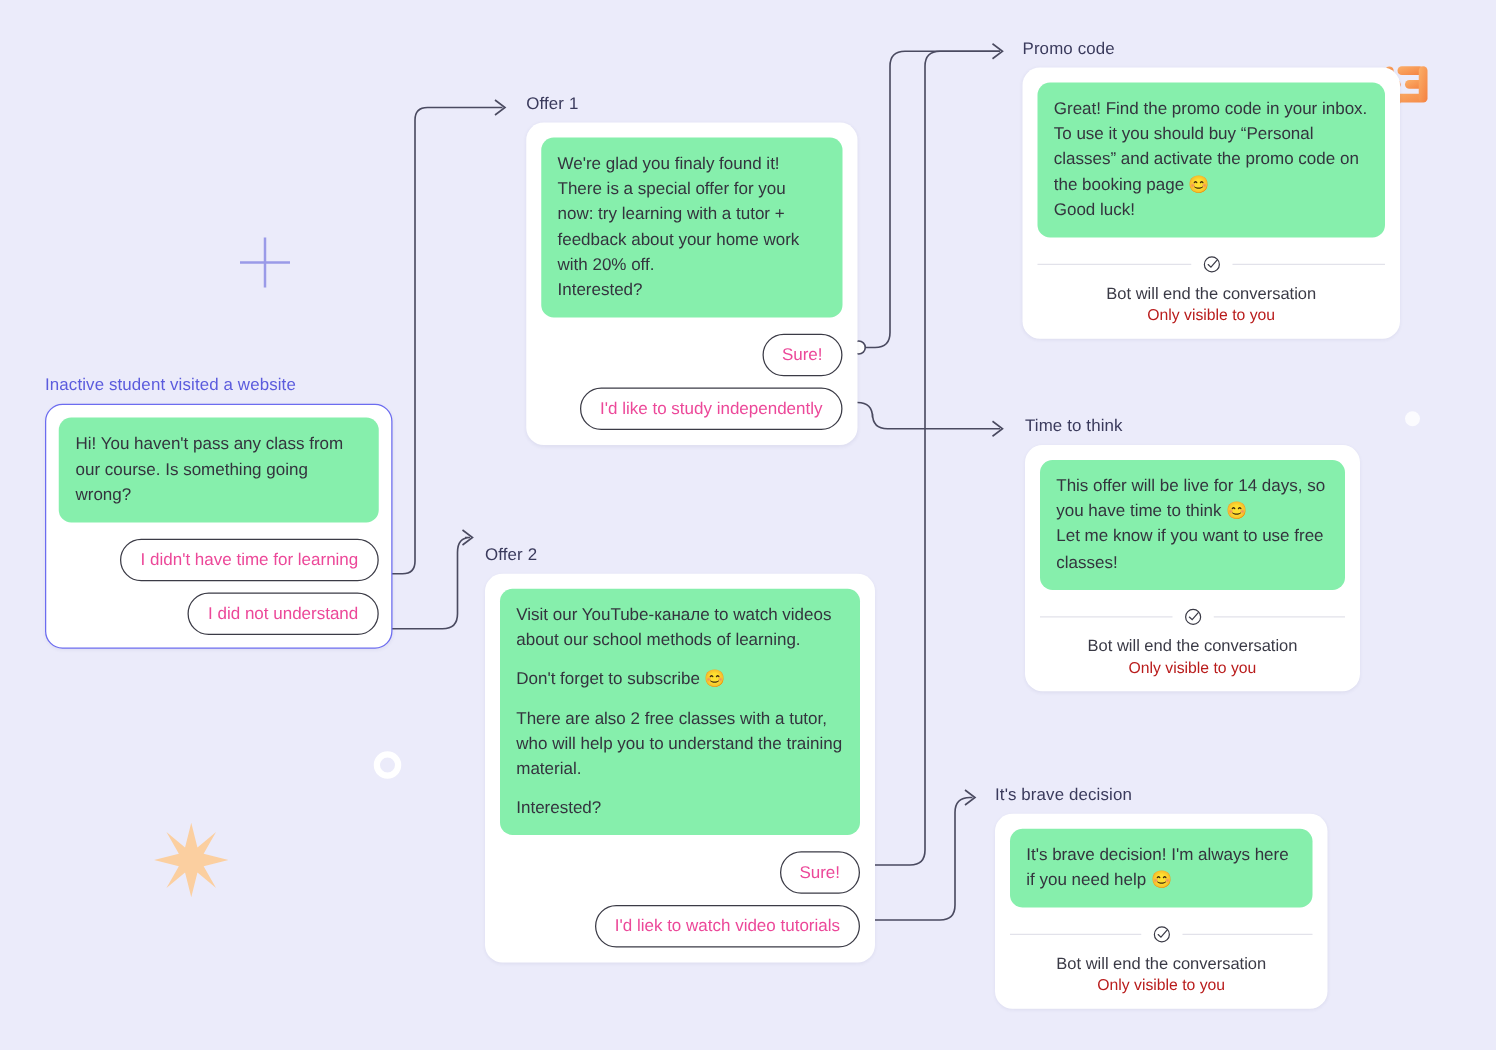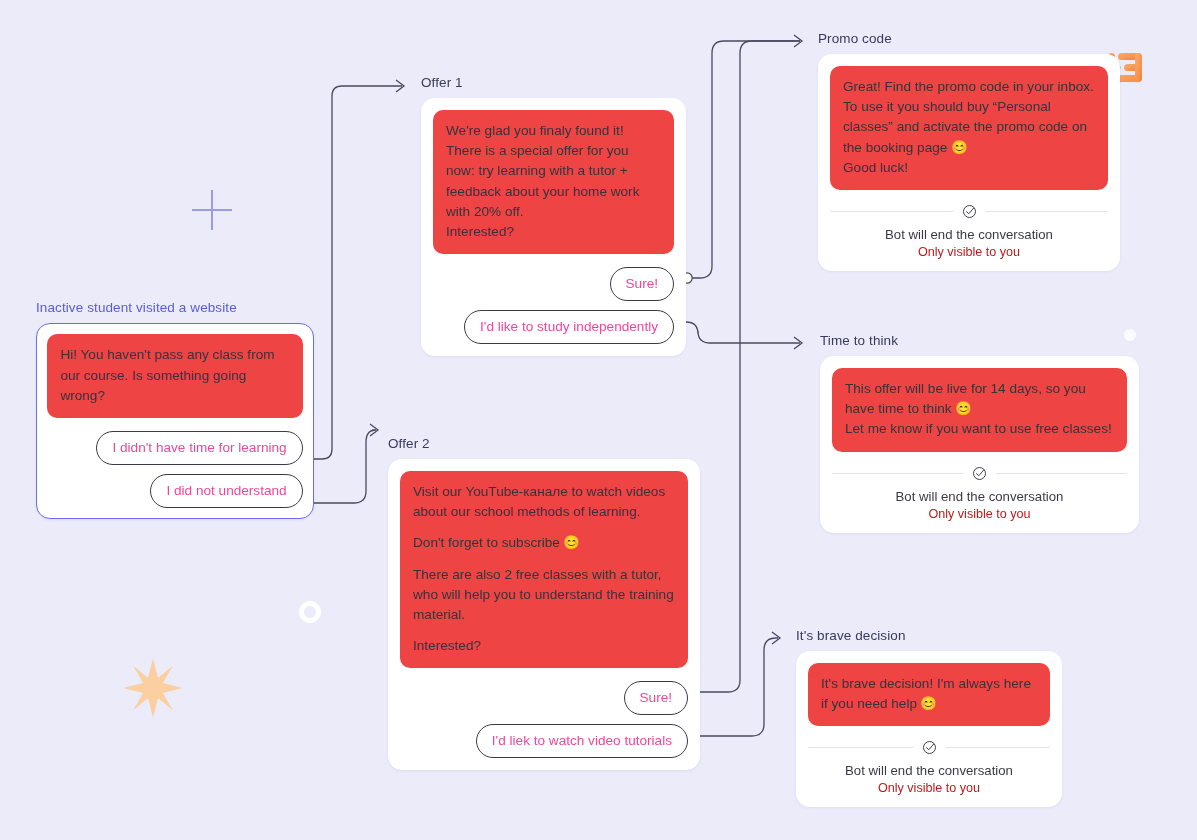--- a/index.html
+++ b/index.html
@@ -38,21 +38,21 @@
   }
   .node-label.entry { color: #5b5bdd; }
   .card {
     background: #ffffff;
     border-radius: 14px;
     padding: 12px;
     box-shadow: 0 1px 3px rgba(60,60,110,.07);
   }
   .card.selected { border: 1.6px solid #6c6cf0; padding: 10.4px; }
   .bubble {
-    background: #ef4444;
+    background: #86efac;
     border-radius: 10px;
     padding: 11px 13px 12px 13px;
     color: #34343e;
     font-size: 13.6px;
     line-height: 20.2px;
   }
   .bubble p + p { margin-top: 11px; }
   .replies { margin-top: 13px; display: flex; flex-direction: column; align-items: flex-end; gap: 9px; }
   .reply {
     border: 1.25px solid #3b3b46;
@@ -180,21 +180,21 @@
           <circle cx="10" cy="10" r="8" fill="none" stroke="#3a3a46" stroke-width="1.3"></circle>
           <path d="M6 10.2 L9 13 L15.5 5.5" fill="none" stroke="#3a3a46" stroke-width="1.3" stroke-linecap="round"></path>
         </svg>
         <div class="ln"></div>
       </div>
       <div class="end-txt">Bot will end the conversation</div>
       <div class="end-sub">Only visible to you</div>
     </div>
   </div>
 
-  <div class="node" style="left:820px; top:333px; width:319px;">
+  <div class="node" style="left:820px; top:333px; width:268px;">
     <div class="node-label">Time to think</div>
     <div class="card">
       <div class="bubble" style="white-space:pre-line">This offer will be live for 14 days, so you have time to think 😊
 Let me know if you want to use free classes!</div>
       <div class="endrow">
         <div class="ln"></div>
         <svg width="15" height="15" viewBox="0 0 20 20">
           <circle cx="10" cy="10" r="8" fill="none" stroke="#3a3a46" stroke-width="1.3"></circle>
           <path d="M6 10.2 L9 13 L15.5 5.5" fill="none" stroke="#3a3a46" stroke-width="1.3" stroke-linecap="round"></path>
         </svg>

